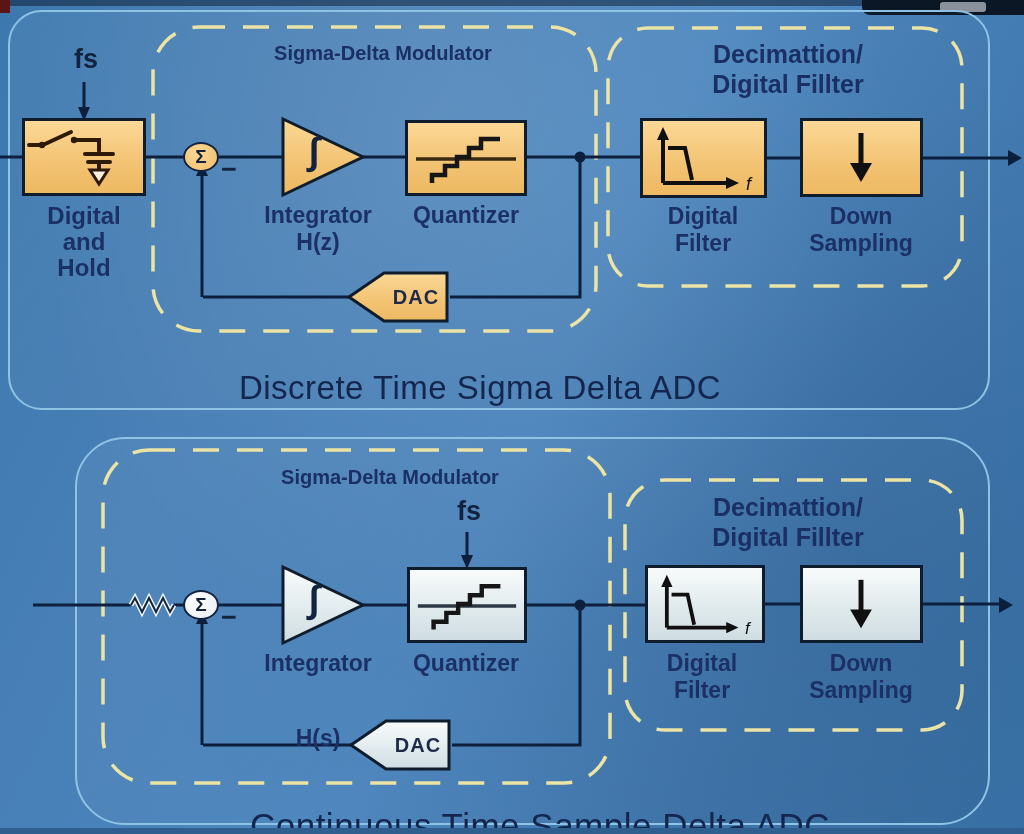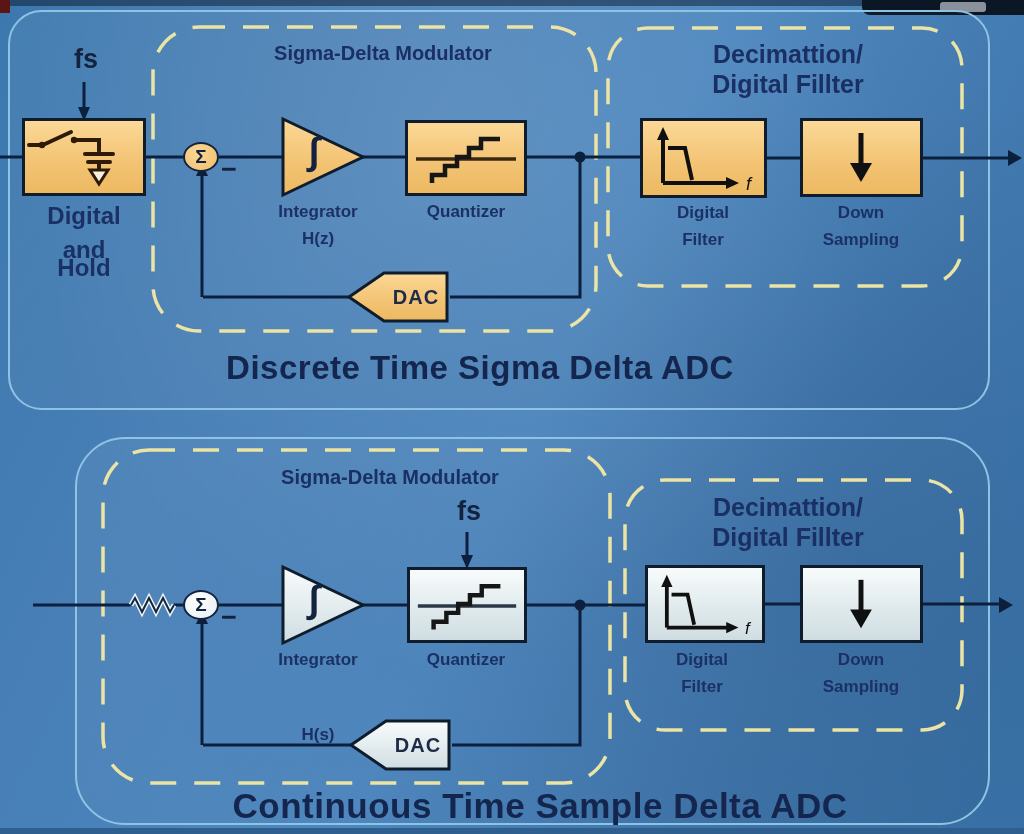--- a/index.html
+++ b/index.html
@@ -12,24 +12,24 @@
       linear-gradient(115deg,#3c78ae 0%,#477fb6 25%,#4d89c2 52%,#4179af 78%,#3a74a9 100%);
   }
   .panel{position:absolute;border:2px solid #8fc3e4;background:linear-gradient(135deg,rgba(255,255,255,0.05),rgba(0,10,40,0.05));}
   .panel-top{left:8px;top:10px;width:978px;height:396px;border-radius:34px;}
   .panel-bottom{left:75px;top:437px;width:911px;height:384px;border-radius:50px;}
   .overlay{position:absolute;left:0;top:0;width:1024px;height:834px;}
   .blk{position:absolute;border:3px solid #0e1c2c;box-sizing:border-box;display:flex;align-items:center;justify-content:center;}
   .orange{background:linear-gradient(180deg,#fbd896 0%,#f3c475 55%,#edb962 100%);}
   .light{background:linear-gradient(180deg,#f8fbfb 0%,#e4edef 45%,#cfdde2 100%);}
   .lbl{position:absolute;color:#1b3166;font-weight:700;text-align:center;transform:translateX(-50%);white-space:nowrap;}
-  .f23{font-size:17px;}  .f24{font-size:24px;}
+  .f23{font-size:23px;}  .f24{font-size:24px;}
   .title{font-size:20px;color:#1a2f63;}
   .dtitle{font-size:25px;color:#1a2f63;}
-  .caption{font-size:33px;font-weight:700;color:#14264e;letter-spacing:0.5px;}
+  .caption{font-size:33px;font-weight:400;color:#14264e;letter-spacing:0.5px;margin-top:20px;}
   .caption2{font-size:35px;}
   .fs{font-size:27px;color:#13233f;}
   .sigma{position:absolute;width:36px;height:30px;border:2.5px solid #13233f;border-radius:50%;
      display:flex;align-items:center;justify-content:center;font-weight:700;color:#13233f;font-size:19px;box-sizing:border-box;}
   .sigma-orange{background:radial-gradient(circle at 40% 35%,#fbd896,#f0bd6a);}
   .sigma-light{background:radial-gradient(circle at 40% 35%,#ffffff,#e7eef1);}
   .minus{position:absolute;color:#13233f;font-size:27px;font-weight:700;}
   .integral{position:absolute;transform:translateX(-50%);color:#13233f;font-size:38px;font-weight:700;}
   .dactext{position:absolute;transform:translateX(-50%);color:#1d2b49;font-size:20px;font-weight:700;letter-spacing:1px;}
   .watermark{position:absolute;left:688px;top:798px;font-size:92px;font-weight:700;color:#bfcad4;
@@ -135,21 +135,21 @@
         <path d="M60,33 H88"></path>
         <path d="M63,41 H85"></path>
         <path d="M74,41 V49"></path>
       </g>
       <circle cx="17" cy="24" r="3.2" fill="#2e1a06"></circle>
       <circle cx="49" cy="19" r="3.2" fill="#2e1a06"></circle>
       <path d="M65,49 H83 L74,63 Z" fill="#f7efdd" stroke="#2e1a06" stroke-width="3"></path>
     </svg>
   </div>
   <div class="lbl f24" style="left:84px;top:202px;">Digital</div>
-  <div class="lbl f24" style="left:84px;top:236px;">and</div>
+  <div class="lbl f24" style="left:84px;top:228px;">and</div>
   <div class="lbl f24" style="left:84px;top:254px;">Hold</div>
 
   <div class="lbl title" style="left:383px;top:42px;">Sigma-Delta Modulator</div>
   <div class="lbl dtitle" style="left:788px;top:40px;">Decimattion/</div>
   <div class="lbl dtitle" style="left:788px;top:70px;">Digital Fillter</div>
 
   <div class="sigma sigma-orange" style="left:183px;top:142px;">Σ</div>
   <div class="minus" style="left:221px;top:154px;">−</div>
 
   <div class="integral" style="left:314px;top:130px;">∫</div>

